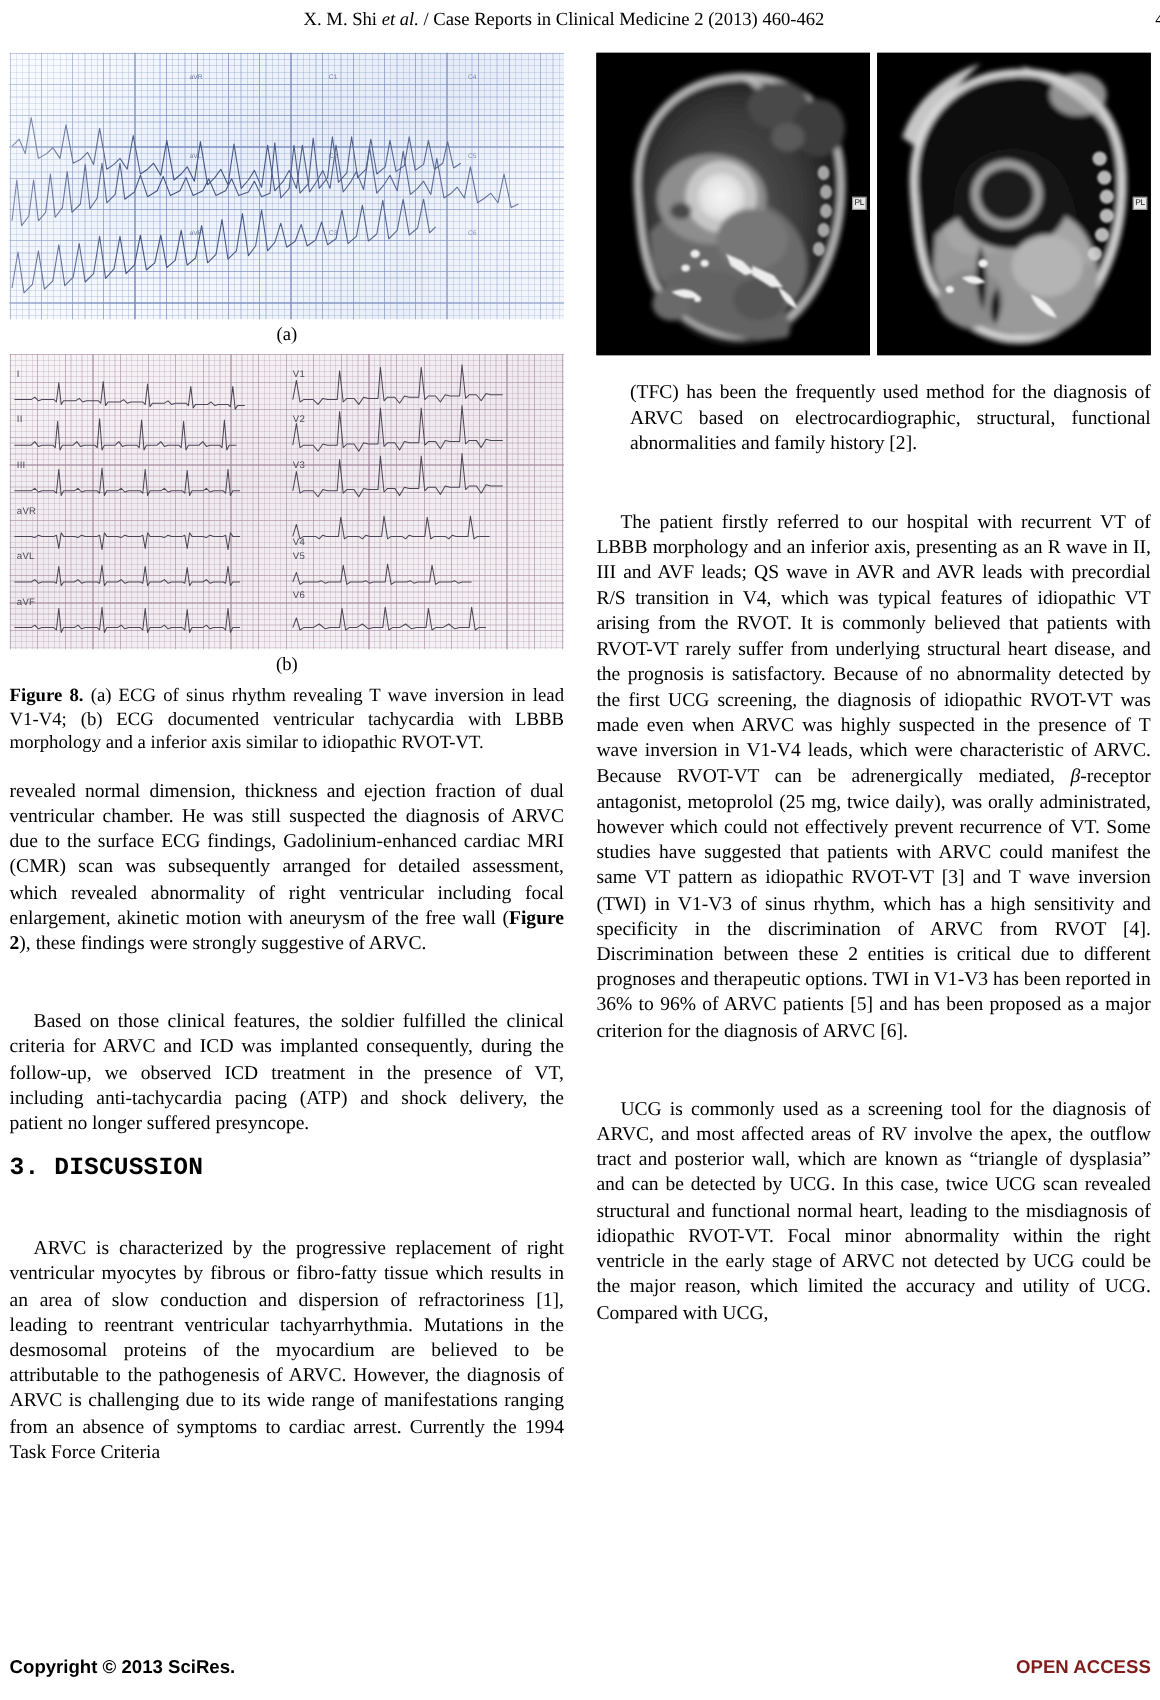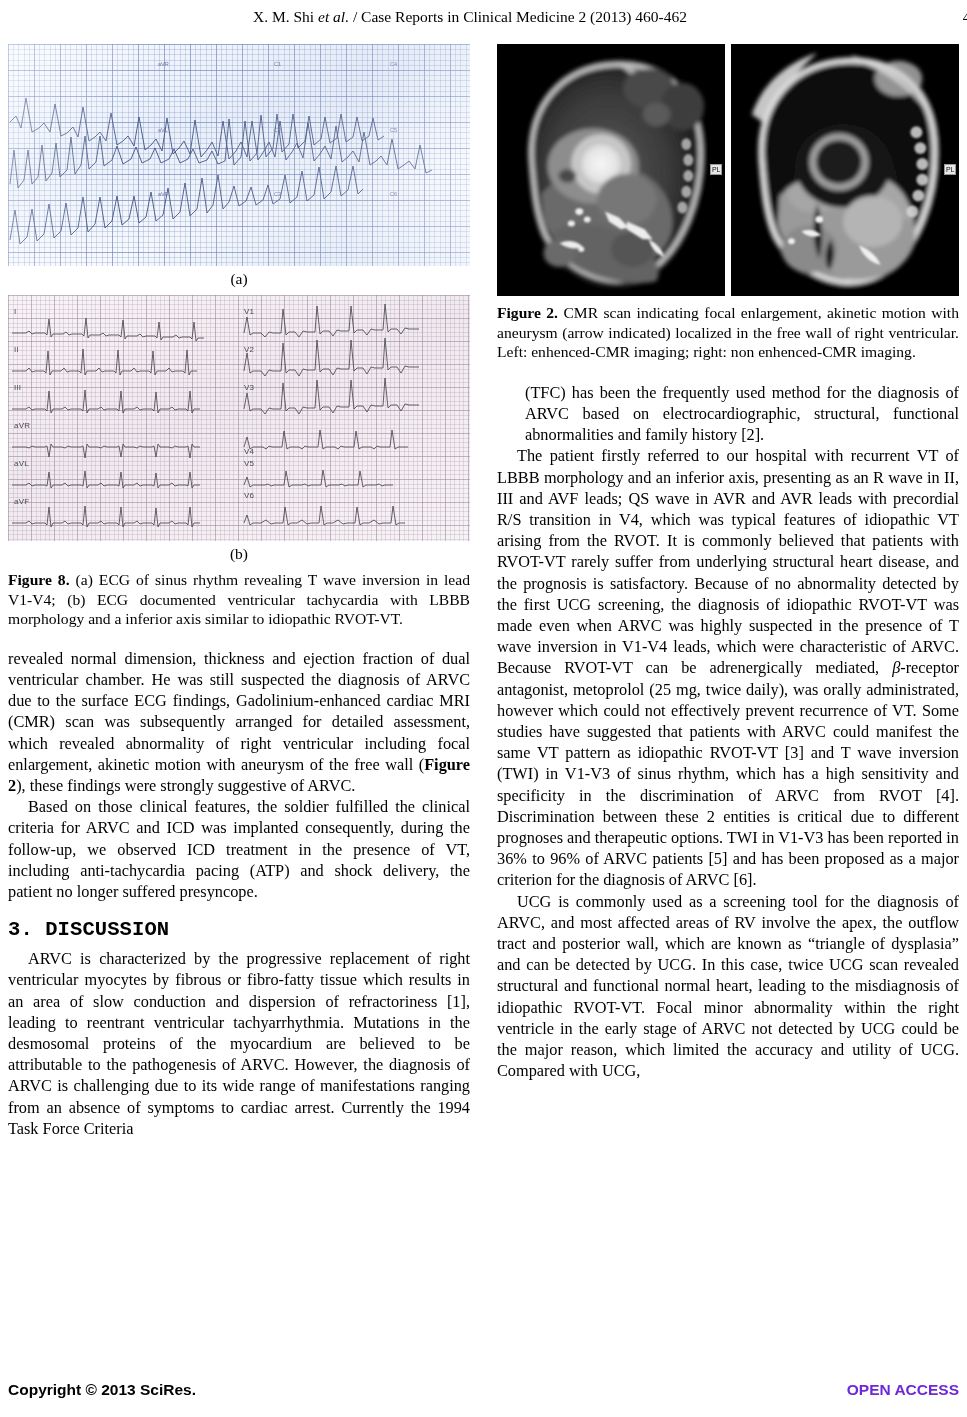--- a/index.html
+++ b/index.html
@@ -59,21 +59,21 @@
 
   
   p.body {
     margin: 0;
     font-size: 16.3px;
     line-height: 21.2px;
     text-align: justify;
     text-justify: inter-word;
     hyphens: none;
   }
-  p.body.indent { text-indent: 20px; }
+  p.body.indent { text-indent: 20px; margin-top: 44px; }
   p.body .bold { font-weight: bold; }
   p.body .ital { font-style: italic; }
 
   h2.section {
     margin: 16px 0 7px 0;
     font-family: Liberation Mono, monospace;
     font-size: 20.5px;
     font-weight: bold;
     letter-spacing: 0.1px;
   }
@@ -175,21 +175,21 @@
     position: absolute;
     left: 8px;
     bottom: 14px;
     width: 951px;
     height: 22px;
     font-family: "Liberation Sans", "DejaVu Sans", sans-serif;
     font-size: 15.5px;
     font-weight: bold;
   }
   .footer .copy { position: absolute; left: 0; top: 0; text-align: center; }
-  .footer .oa { position: absolute; right: 0; top: 0; color: #6d28d9; }
+  .footer .oa { position: absolute; right: 0; top: 0; color: #7f1d1d; }
 </style>
 </head>
 <body>
 
 <div class="running-head">
   <div class="rh-center"><span>X. M. Shi </span><span class="ital">et al.</span><span> / Case Reports in Clinical Medicine 2 (2013) 460-462</span></div>
   <div class="rh-page">461</div>
 </div>
 <div class="head-rule"></div>
 
@@ -374,21 +374,20 @@
             <ellipse cx="192" cy="120" rx="6" ry="6"></ellipse>
               <ellipse cx="192" cy="136" rx="6" ry="6"></ellipse>
             <ellipse cx="188" cy="152" rx="6" ry="6"></ellipse>
               <ellipse cx="182" cy="168" rx="6" ry="6"></ellipse>
           </g>
         </svg>
         <div class="pl-marker">PL</div>
       </div>
 
     </div>
-    <p class="caption"><span class="bold">Figure 2.</span><span> CMR scan indicating focal enlargement, akinetic motion with aneurysm (arrow indicated) localized in the free wall of right ventricular. Left: enhenced-CMR imaging; right: non enhenced-CMR imaging.</span></p>
   </div>
 
   <p class="body" style="margin-top:20px;margin-left:28px;">(TFC) has been the frequently used method for the diagnosis of ARVC based on electrocardiographic, structural, functional abnormalities and family history [2].</p>
 
   <p class="body indent"><span>The patient firstly referred to our hospital with recurrent VT of LBBB morphology and an inferior axis, presenting as an R wave in II, III and AVF leads; QS wave in AVR and AVR leads with precordial R/S transition in V4, which was typical features of idiopathic VT arising from the RVOT. It is commonly believed that patients with RVOT-VT rarely suffer from underlying structural heart disease, and the prognosis is satisfactory. Because of no abnormality detected by the first UCG screening, the diagnosis of idiopathic RVOT-VT was made even when ARVC was highly suspected in the presence of T wave inversion in V1-V4 leads, which were characteristic of ARVC. Because RVOT-VT can be adrenergically mediated, </span><span class="ital">β</span><span>-receptor antagonist, metoprolol (25 mg, twice daily), was orally administrated, however which could not effectively prevent recurrence of VT. Some studies have suggested that patients with ARVC could manifest the same VT pattern as idiopathic RVOT-VT [3] and T wave inversion (TWI) in V1-V3 of sinus rhythm, which has a high sensitivity and specificity in the discrimination of ARVC from RVOT [4]. Discrimination between these 2 entities is critical due to different prognoses and therapeutic options. TWI in V1-V3 has been reported in 36% to 96% of ARVC patients [5] and has been proposed as a major criterion for the diagnosis of ARVC [6].</span></p>
 
   <p class="body indent">UCG is commonly used as a screening tool for the diagnosis of ARVC, and most affected areas of RV involve the apex, the outflow tract and posterior wall, which are known as “triangle of dysplasia” and can be detected by UCG. In this case, twice UCG scan revealed structural and functional normal heart, leading to the misdiagnosis of idiopathic RVOT-VT. Focal minor abnormality within the right ventricle in the early stage of ARVC not detected by UCG could be the major reason, which limited the accuracy and utility of UCG. Compared with UCG,</p>
 </div>
 
 <div class="footer">

